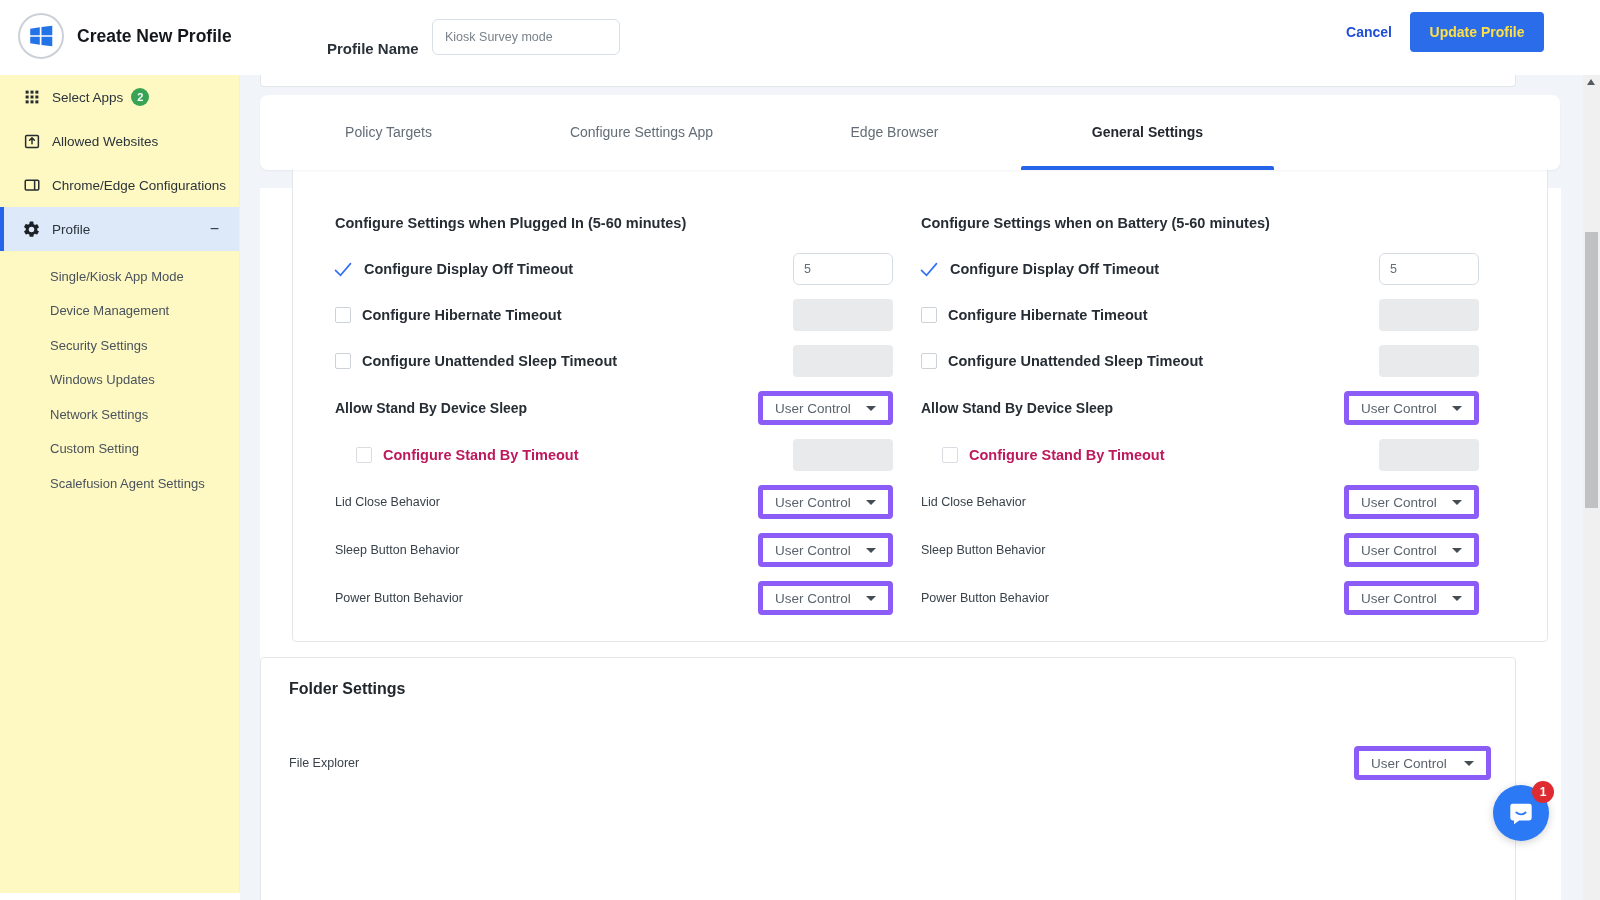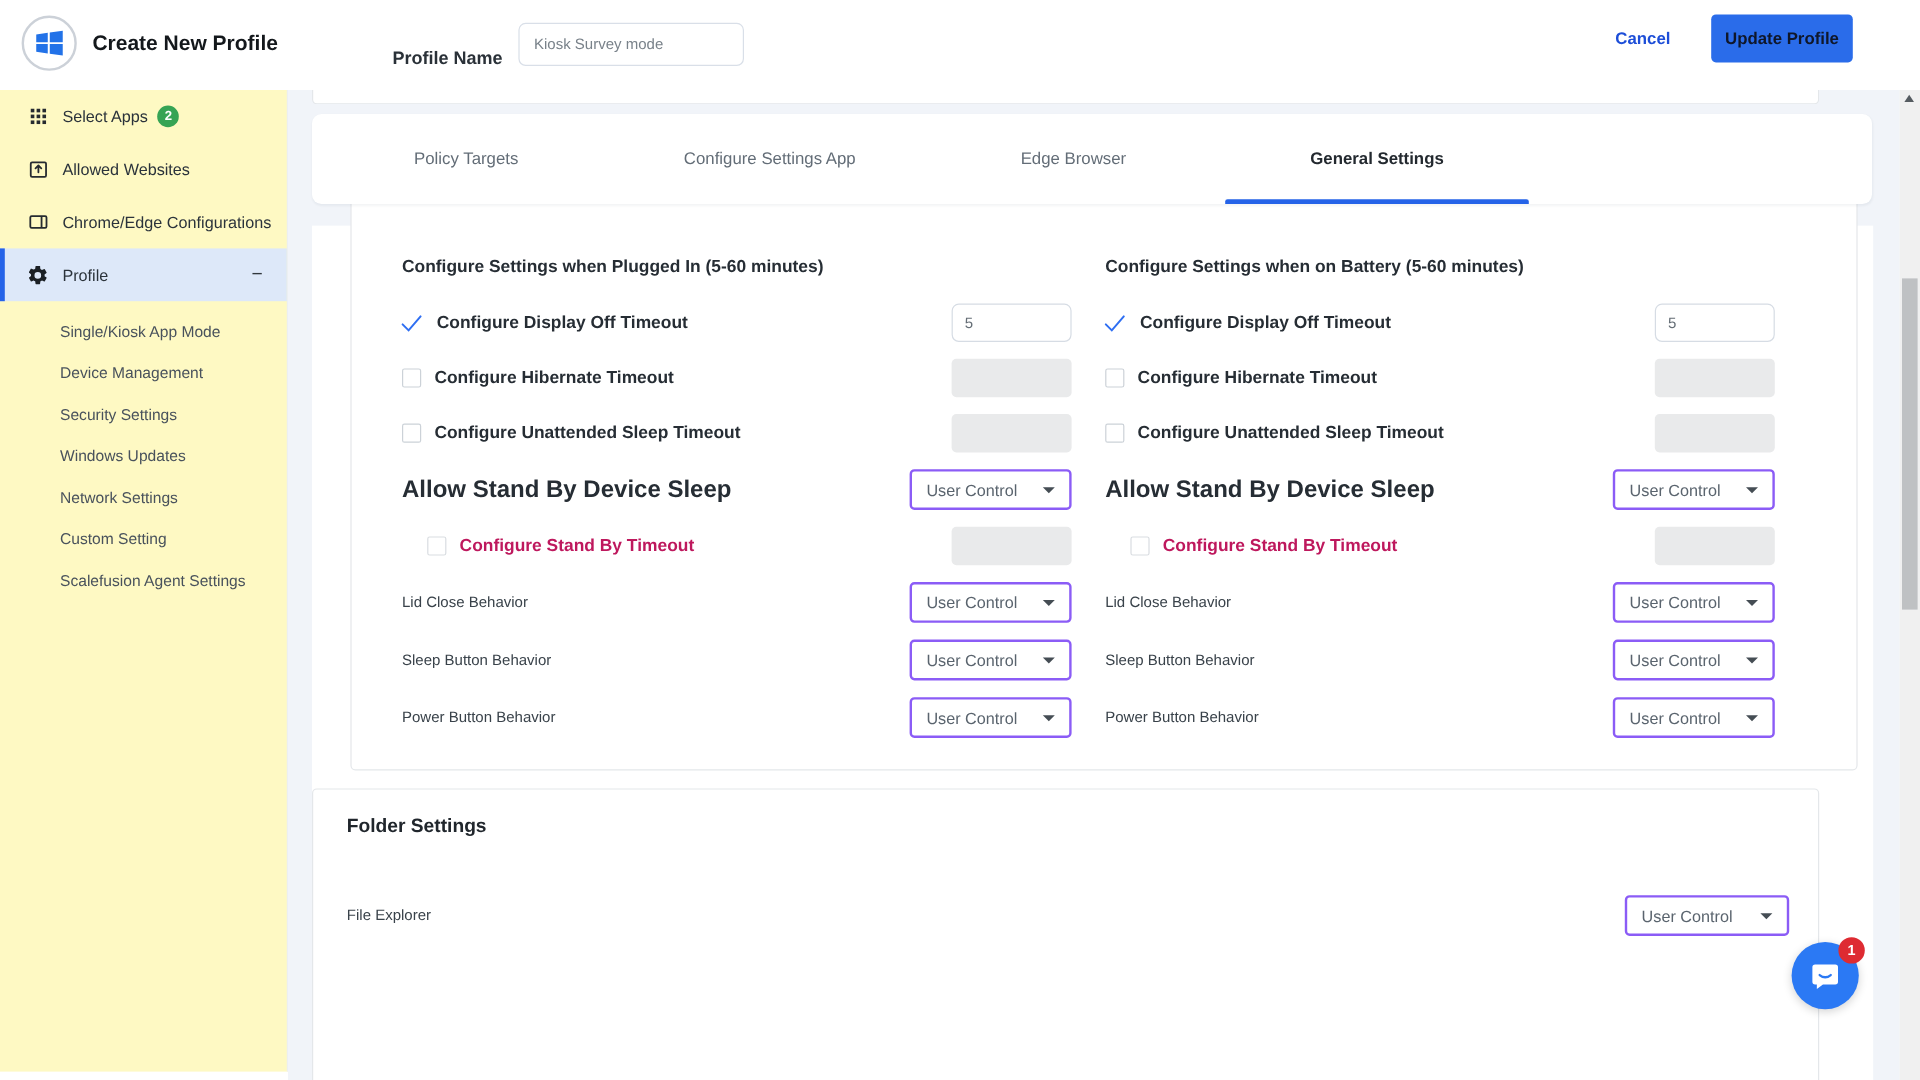--- a/index.html
+++ b/index.html
@@ -8,21 +8,21 @@
 
   
   .header { position:absolute; left:0; top:0; width:1600px; height:75px; background:#fff; z-index:30; }
   .logo-circle { position:absolute; left:18px; top:13px; width:46px; height:46px; border-radius:50%;
     border:2px solid #ccd1d8; display:flex; align-items:center; justify-content:center; background:#fff; }
   .page-title { position:absolute; left:77px; top:26px; font-size:17.5px; font-weight:700; color:#14181c; }
   .pn-label { position:absolute; left:327px; top:40px; font-size:15px; font-weight:600; color:#2a3138; }
   .pn-input { position:absolute; left:432px; top:19px; width:188px; height:36px; border:1px solid #d9dfe8;
     border-radius:6px; padding:0 12px; font-size:12.5px; color:#79828a; outline:none; font-family:inherit; }
   .cancel-link { position:absolute; right:208px; top:24px; font-size:14px; font-weight:600; color:#1d4ed8; cursor:pointer; }
-  .update-btn { position:absolute; right:56px; top:12px; width:118px; height:40px; background:#2a6cea; color:#0f172a;
+  .update-btn { position:absolute; right:56px; top:12px; width:134px; height:40px; background:#2a6cea; color:#fde047;
     border:none; border-radius:4px; font-size:14px; font-weight:700; font-family:inherit; cursor:pointer; }
 
   
   .sidebar { position:absolute; left:0; top:68px; width:240px; height:825px; background:#fef9c3; z-index:20;
     border-right:1px solid #eceff2; }
   .side-item { display:flex; align-items:center; height:44px; padding-left:22px; cursor:pointer;
     font-size:13.5px; color:#2b333b; }
   .side-item .sicon { width:19px; height:19px; margin-right:11px; display:flex; align-items:center; justify-content:center; flex:none; }
   .side-item.active { background:#dde8f9; border-left:4px solid #2563e8; padding-left:18px; }
   .badge-green { margin-left:8px; min-width:18px; height:18px; border-radius:50%; background:#36a454; color:#fff;
@@ -60,24 +60,24 @@
   .row-dd { margin-bottom:14px; min-height:34px; }
   .lbl-group { display:flex; align-items:center; }
   .cb-label { font-size:14.5px; font-weight:600; color:#262d34; margin-left:11px; }
   .cb-label.disabled { color:#be185d; }
   .checkbox { width:16px; height:16px; border:1.5px solid #ccd2d8; border-radius:2px; background:#fff; flex:none; cursor:pointer; }
   .checkbox.disabled { border-color:#d9dde1; }
   .checkmark { width:20px; height:17px; flex:none; margin-left:-2px; cursor:pointer; }
   .num-input { width:100px; height:32px; border:1px solid #d6dce4; border-radius:6px; padding:0 10px;
     font-size:12.5px; color:#656e76; outline:none; font-family:inherit; flex:none; }
   .num-input:disabled { background:#e9eaeb; border:none; border-radius:4px; }
-  .big-label { font-size:20px; font-weight:600; color:#262d34; }
+  .big-label { font-size:14px; font-weight:600; color:#262d34; }
   .small-label { font-size:12.5px; color:#39424a; }
   .indent { margin-left:21px; }
-  .dropdown { width:135px; height:34px; border:2px solid #8b5cf6; border-radius:4px; background:#fff; flex:none;
+  .dropdown { width:135px; height:34px; border:5px solid #8b5cf6; border-radius:4px; background:#fff; flex:none;
     display:flex; align-items:center; justify-content:space-between; padding:0 12px; cursor:pointer; }
   .dd-value { font-size:13.5px; color:#5a646e; }
   .caret { width:0; height:0; border-left:5px solid transparent; border-right:5px solid transparent;
     border-top:5px solid #454d54; flex:none; }
 
   .folder-row { display:flex; align-items:center; justify-content:space-between; margin-top:48px; padding-right:-4px; }
   .folder-dd { width:137px; margin-right:-4px; }
 
   
   .chat-btn { position:absolute; left:1493px; top:785px; width:56px; height:56px; border-radius:50%;

